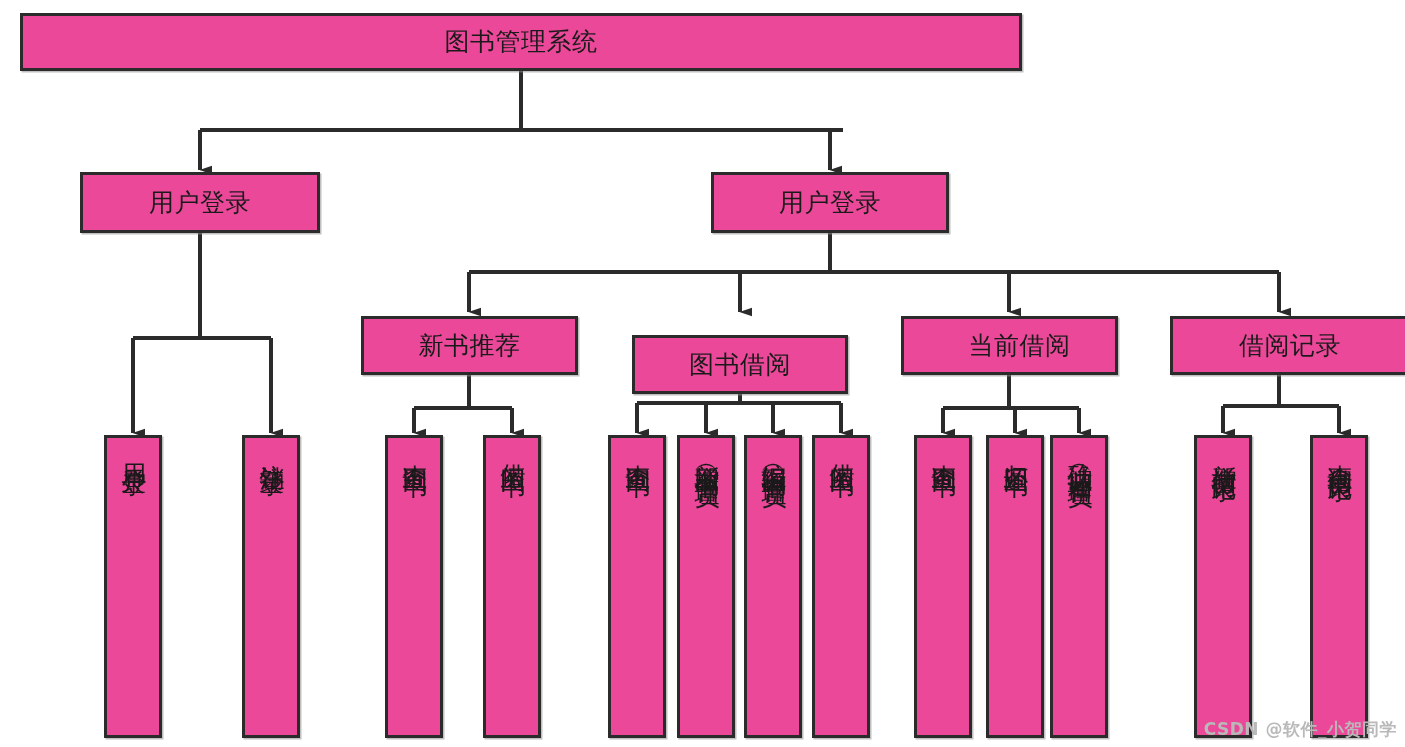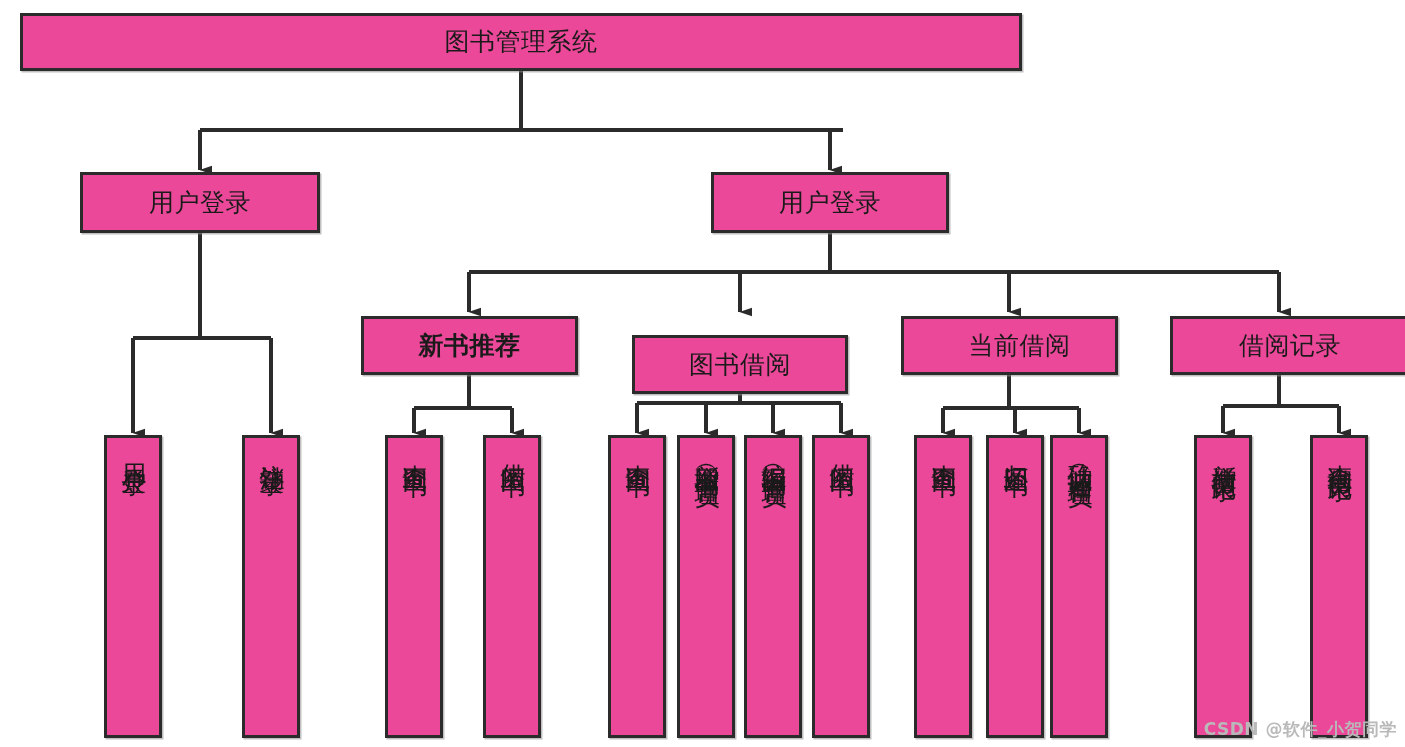--- a/index.html
+++ b/index.html
@@ -126,21 +126,21 @@
     <span class="node-label">图书管理系统</span>
   </div>
 
   <div class="node horiz" style="left:80px; top:172px; width:240px; height:61px;">
     <span class="node-label">用户登录</span>
   </div>
   <div class="node horiz" style="left:711px; top:172px; width:238px; height:61px;">
     <span class="node-label">用户登录</span>
   </div>
 
-  <div class="node horiz" style="left:361px; top:316px; width:217px; height:59px;font-weight:bold;">
+  <div class="node horiz" style="left:361px; top:316px; width:217px; height:59px;">
     <span class="node-label">新书推荐</span>
   </div>
   <div class="node horiz" style="left:632px; top:316px; width:216px; height:59px;margin-top:19px;">
     <span class="node-label">图书借阅</span>
   </div>
   <div class="node horiz" style="left:901px; top:316px; width:217px; height:59px;padding-left:20px;">
     <span class="node-label">当前借阅</span>
   </div>
   <div class="node horiz" style="left:1170px; top:316px; width:240px; height:59px;">
     <span class="node-label">借阅记录</span>

